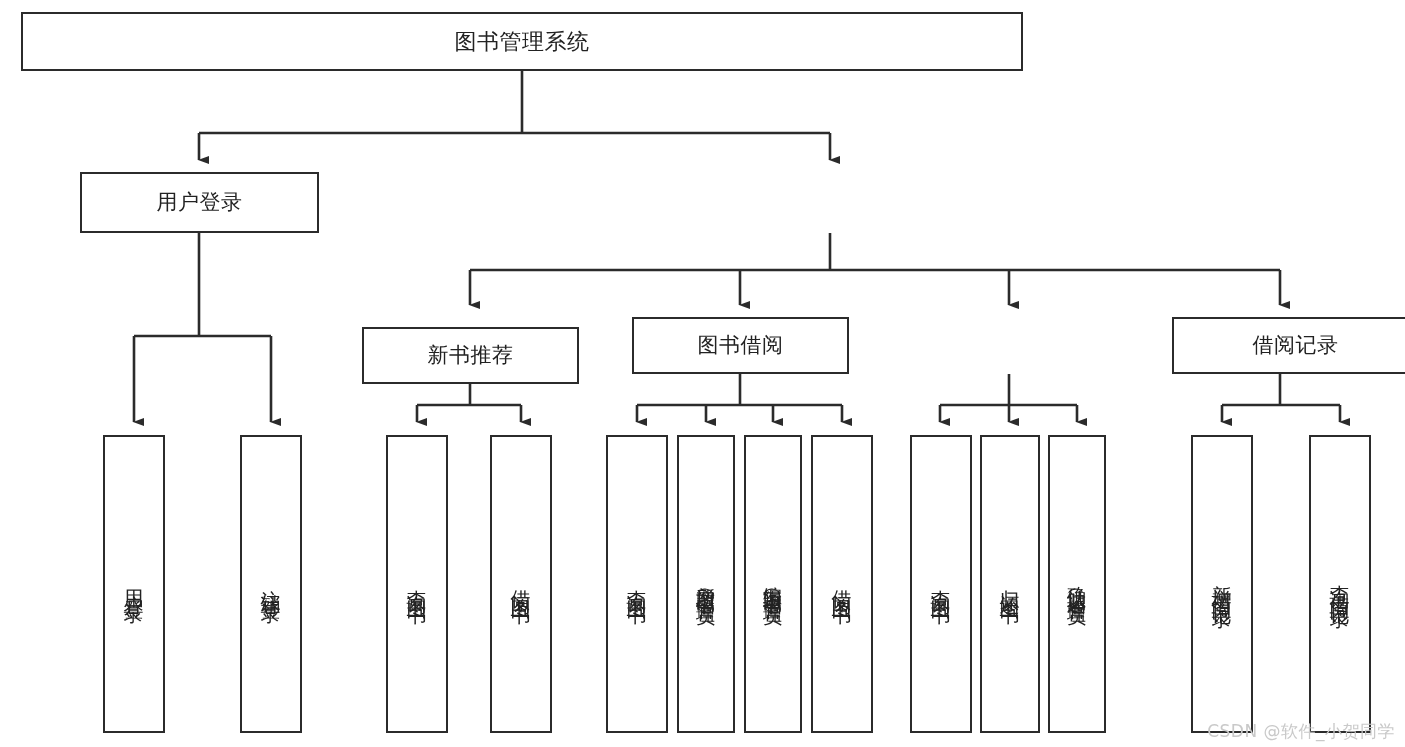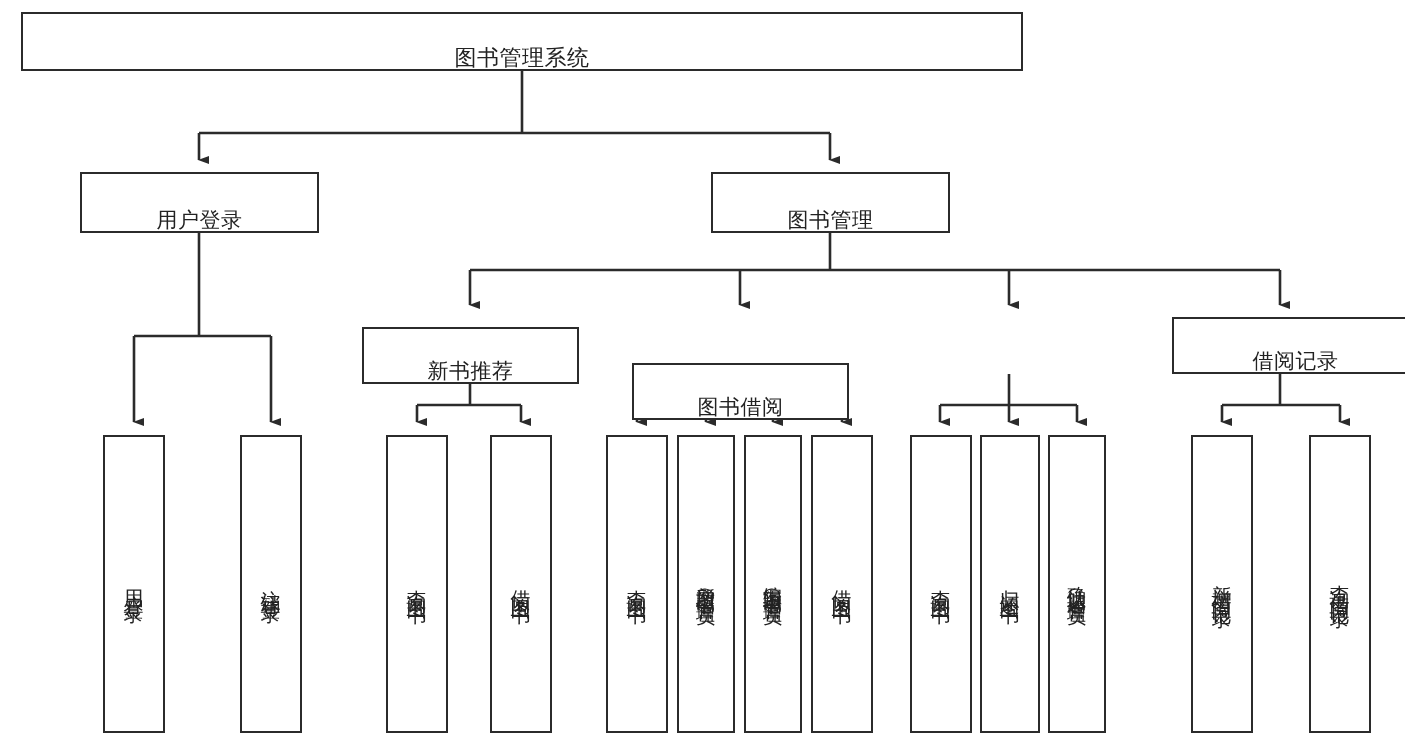--- a/index.html
+++ b/index.html
@@ -26,21 +26,21 @@
     width: 1405px;
     height: 747px;
     pointer-events: none;
   }
   .node {
     position: absolute;
     box-sizing: border-box;
     background: #ffffff;
     border: 2px solid #2b2b2b;
     display: flex;
-    align-items: flex-end;
+    align-items: center;
     justify-content: center;
     overflow: hidden;
   }
   .node-label {
     color: #222222;
     line-height: 1.0;
     white-space: nowrap;
     text-align: center;
   }
   
@@ -135,28 +135,25 @@
     </g>
   </svg>
 
   <div class="node horiz root" style="left:21px; top:12px; width:1002px; height:59px;">
     <span class="node-label">图书管理系统</span>
   </div>
 
   <div class="node horiz" style="left:80px; top:172px; width:239px; height:61px;">
     <span class="node-label">用户登录</span>
   </div>
-  <div class="node horiz" style="left:711px; top:172px; width:239px; height:61px;">
-    <span class="node-label">图书管理</span>
-  </div>
 
   <div class="node horiz" style="left:362px; top:317px; width:217px; height:57px;margin-top:10px;">
     <span class="node-label">新书推荐</span>
   </div>
-  <div class="node horiz" style="left:632px; top:317px; width:217px; height:57px;margin-top:46px;">
+  <div class="node horiz" style="left:632px; top:317px; width:217px; height:57px;">
     <span class="node-label">图书借阅</span>
   </div>
   <div class="node horiz" style="left:1172px; top:317px; width:247px; height:57px;">
     <span class="node-label">借阅记录</span>
   </div>
 
   <div class="node vert" style="left:103px; top:435px; width:62px; height:298px;">
     <span class="node-label">用户登录</span>
   </div>
   <div class="node vert" style="left:240px; top:435px; width:62px; height:298px;">
@@ -193,14 +190,15 @@
     <span class="node-label">确认归还（管理员）</span>
   </div>
 
   <div class="node vert" style="left:1191px; top:435px; width:62px; height:298px;">
     <span class="node-label">新增借阅记录</span>
   </div>
   <div class="node vert" style="left:1309px; top:435px; width:62px; height:298px;">
     <span class="node-label">查询借阅记录</span>
   </div>
 
+  <div class="watermark">CSDN @软件_小贺同学</div>
 
 </div>
 
 </body></html>

